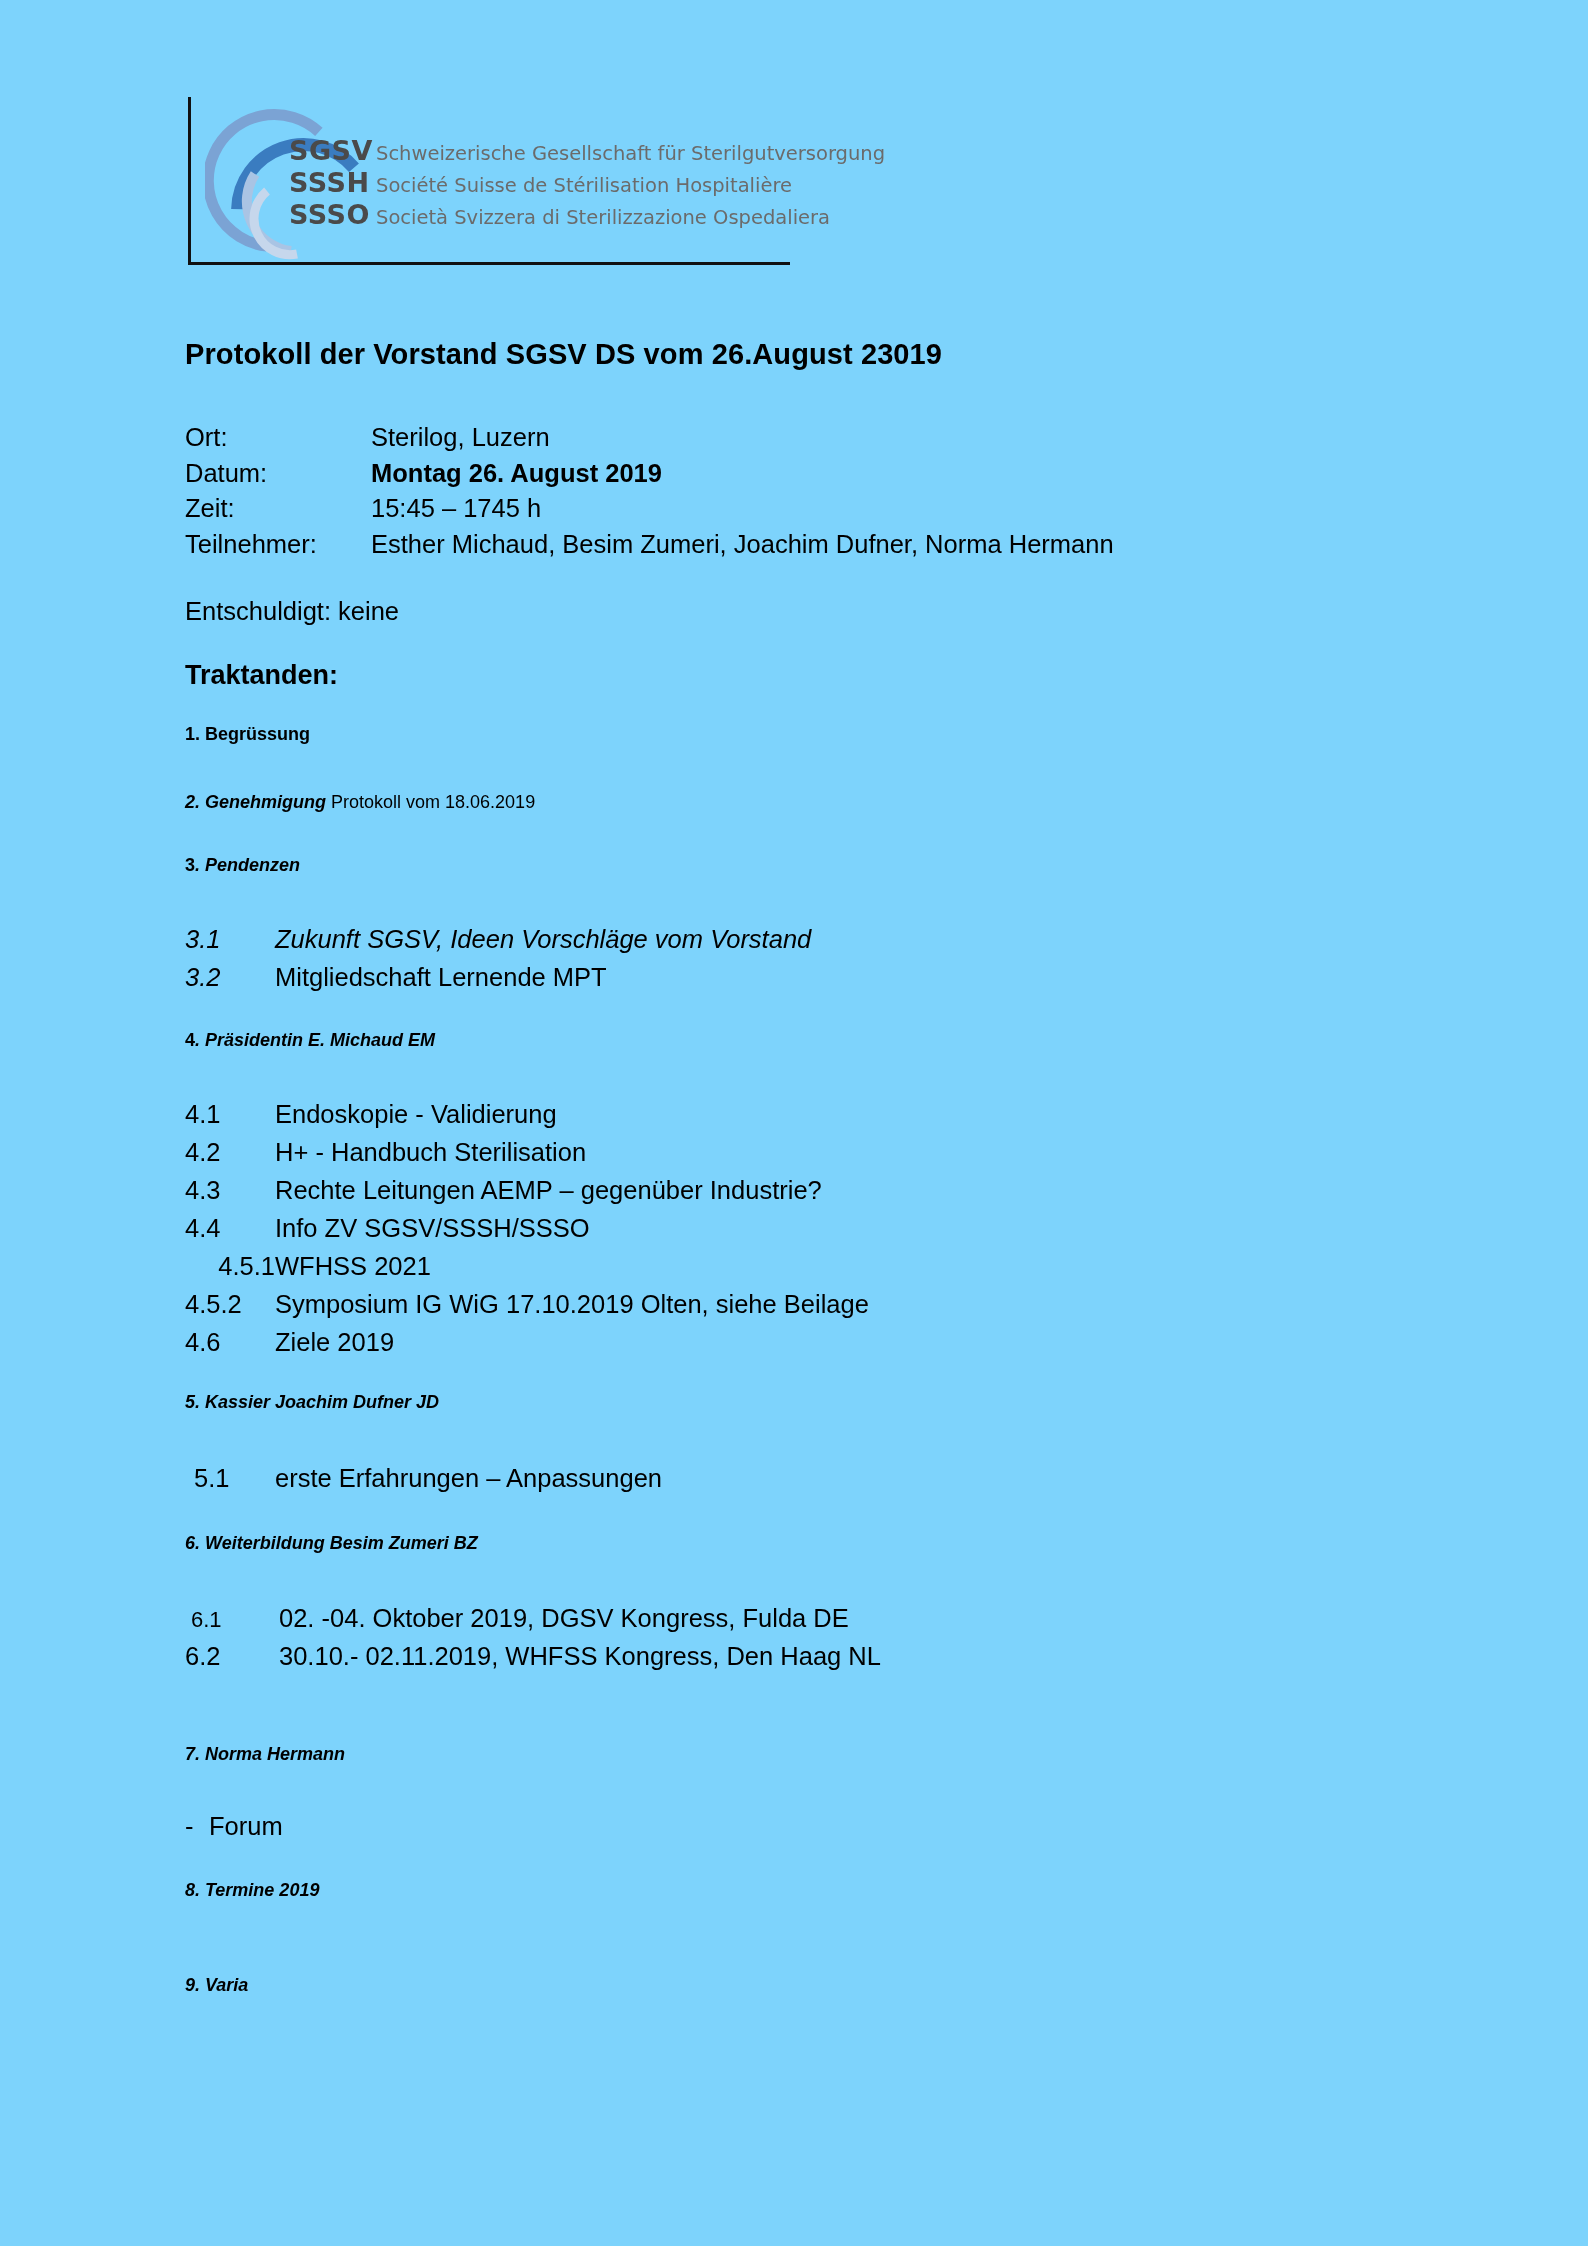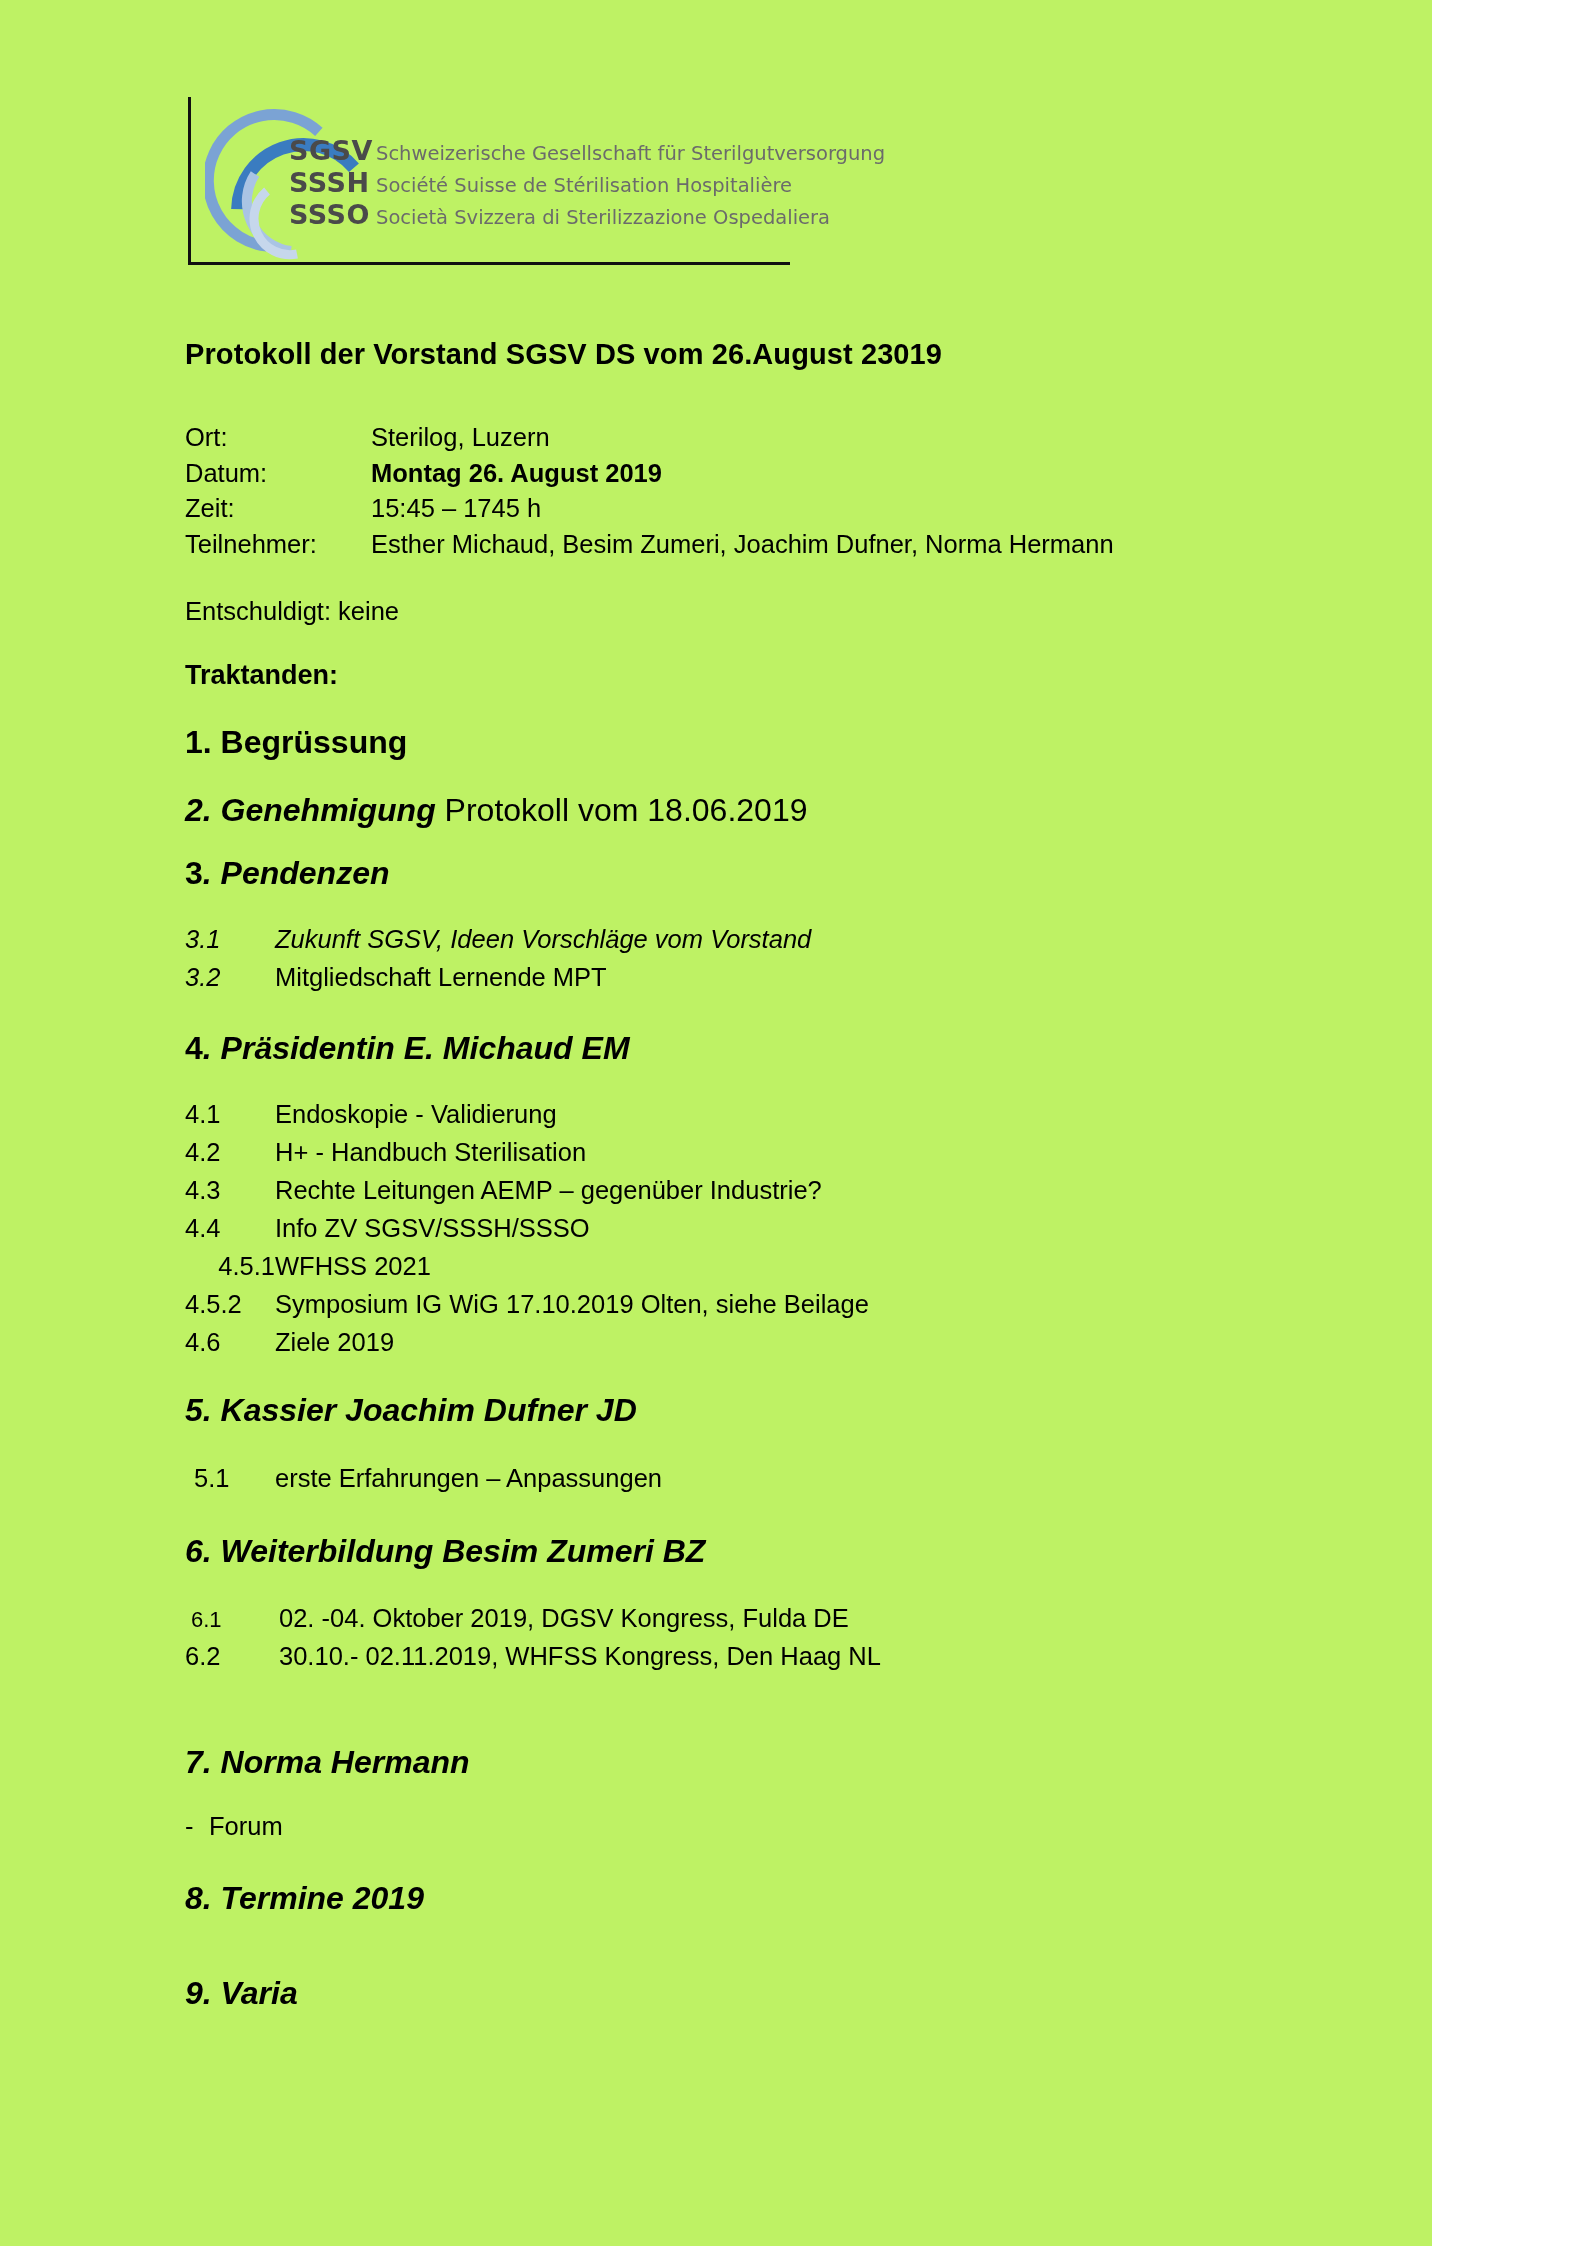--- a/index.html
+++ b/index.html
@@ -6,23 +6,23 @@
     margin: 0;
     padding: 0;
     background: #ffffff;
   }
   body {
     font-family: "Liberation Sans", sans-serif;
     color: #000000;
   }
   .page {
     position: relative;
-    width: 1432px;
+    width: 1588px;
     height: 2246px;
-    background: #bef264;
+    background: #7dd3fc;
     overflow: hidden;
   }
 
   
   .letterhead {
     position: absolute;
     left: 188px;
     top: 97px;
     width: 602px;
     height: 168px;
@@ -93,21 +93,21 @@
 
   .agenda-heading {
     position: absolute;
     left: 185px;
     top: 660px;
     font-size: 27px;
     font-weight: bold;
     white-space: nowrap;
   }
 
-  .blk { position: absolute; left: 185px; font-size: 32px; white-space: nowrap; }
+  .blk { position: absolute; left: 185px; font-size: 18px; white-space: nowrap; }
   .b { font-weight: bold; }
   .i { font-style: italic; }
   .bi { font-weight: bold; font-style: italic; }
 
   .sub { position: absolute; font-size: 25.5px; white-space: nowrap; }
   .sub .num { display: inline-block; }
   .sub .txt { display: inline-block; }
 
   .small-num { font-size: 22px; }
 </style>

